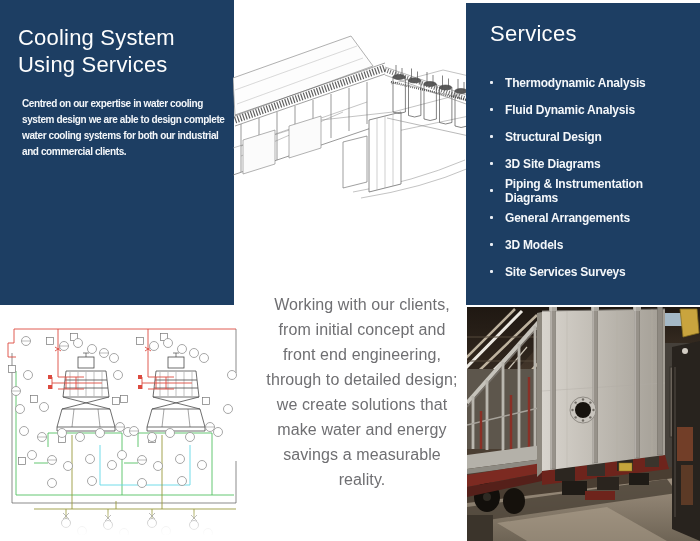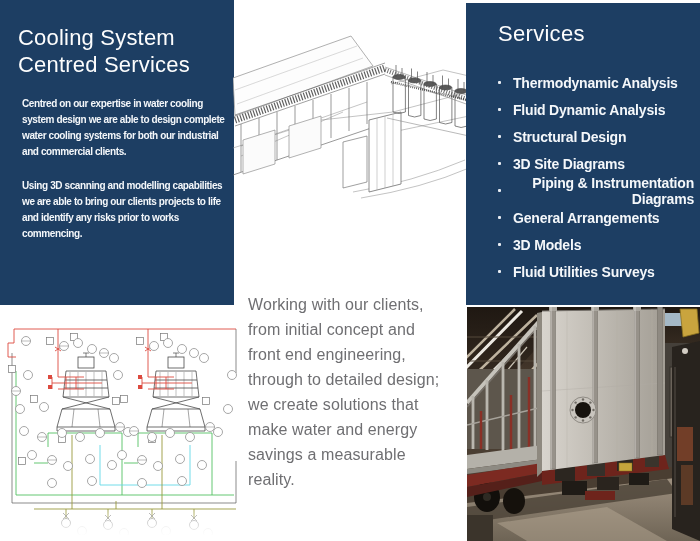--- a/index.html
+++ b/index.html
@@ -13,57 +13,53 @@
   .left-panel { left:0; top:3; width:234px; height:305px; padding:24px 8px 0 18px; }
   .left-panel h1 {
     font-size:22px; line-height:27px; font-weight:400; letter-spacing:0.2px;
     white-space:pre-line; color:#fdfdfd;
   }
   .left-panel p {
     margin-top:18px; margin-left:4px; font-size:10px; line-height:16px;
     letter-spacing:-0.4px; white-space:pre-line; color:#f4f7fa; font-weight:700;
     -webkit-text-stroke:0;
   }
-  .right-panel { left:466px; top:3px; width:234px; height:302px; padding:18px 6px 0 32px; }
+  .right-panel { left:466px; top:3px; width:234px; height:302px; padding:18px 6px 0 24px; }
   .right-panel h2 { font-size:22px; line-height:26px; font-weight:400; letter-spacing:0.3px; color:#fdfdfd; }
   .svc-list { list-style:none; margin-top:22px; }
   .svc-list li { display:flex; align-items:center; height:27px; }
   .svc-list .dot {
     width:3px; height:3px; border-radius:1px; background:#e8edf3; margin-right:12px; flex:none;
   }
-  .svc-list .lbl { font-size:14px; font-weight:700; letter-spacing:-0.2px; color:#f4f7fa;text-align:right; }
+  .svc-list .lbl { font-size:12px; font-weight:700; letter-spacing:-0.2px; color:#f4f7fa; }
   
   figure { position:absolute; }
   .cad   { left:233px; top:20px;  width:236px; height:208px; }
   .pid   { left:4px;   top:313px; width:236px; height:222px; }
   .photo { left:467px; top:307px; width:233px; height:234px; }
   figure svg { display:block; }
   
   .center-copy {
     position:absolute; left:248px; top:292px; width:228px;
     font-size:16px; line-height:25px; letter-spacing:0.1px;
-    color:#6f6f72; white-space:pre-line;
+    color:#6f6f72; white-space:pre-line;text-align:center;
   }
 </style>
 </head>
 <body>
 
 <div class="page">
 
   <section class="panel left-panel">
     <h1>Cooling System
-Centred Services</h1>
+Using Services</h1>
     <p>Centred on our expertise in water cooling
 system design we are able to design complete
 water cooling systems for both our industrial
 and commercial clients.</p>
-    <p>Using 3D scanning and modelling capabilities
-we are able to bring our clients projects to life
-and identify any risks prior to works
-commencing.</p>
   </section>
 
   <figure class="cad">
     <svg width="236" height="208" viewBox="0 0 236 208">
       <g fill="none" stroke="#9a9a9a" stroke-width="0.6">
         <path d="M0,128 L88,100 L160,92 L236,72"></path>
         <path d="M158,64 L210,50 L236,56"></path>
         <path d="M120,172 Q180,162 232,140"></path>
         <path d="M128,178 Q190,168 236,148"></path>
         <path d="M150,114 L236,96"></path>
@@ -149,21 +145,21 @@
       <li>
           <span class="dot"></span>
           <span class="lbl">General Arrangements</span>
         </li>
       <li>
           <span class="dot"></span>
           <span class="lbl">3D Models</span>
         </li>
       <li>
           <span class="dot"></span>
-          <span class="lbl">Fluid Utilities Surveys</span>
+          <span class="lbl">Site Services Surveys</span>
         </li>
     </ul>
   </section>
 
   <figure class="pid">
     <svg width="236" height="222" viewBox="0 0 236 222">
       <defs>
         <linearGradient id="pidFade" x1="0" y1="0" x2="0" y2="1">
           <stop offset="0" stop-color="#ffffff" stop-opacity="0"></stop>
           <stop offset="1" stop-color="#ffffff" stop-opacity="0.95"></stop>

